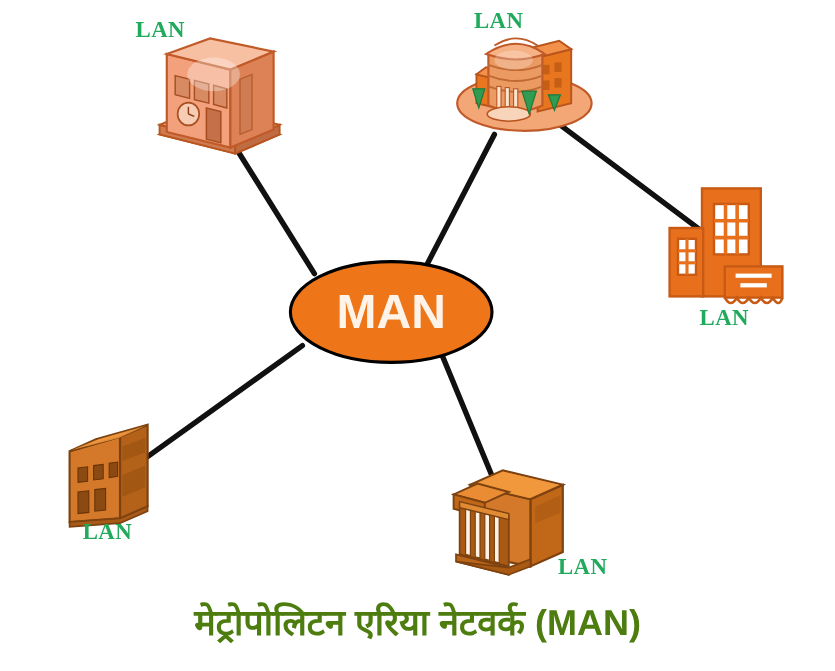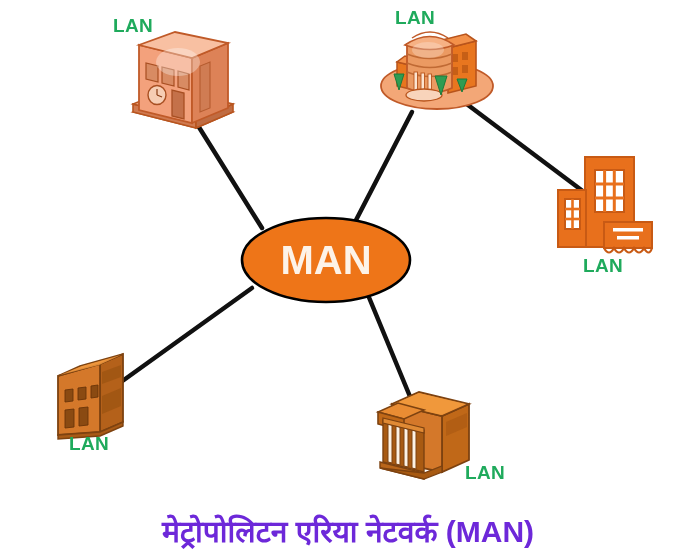--- a/index.html
+++ b/index.html
@@ -24,35 +24,35 @@
   #diagram-svg {
     position: absolute;
     top: 0;
     left: 0;
     width: 696px;
     height: 559px;
     display: block;
   }
   .lan-label {
     position: absolute;
-    font-family: Liberation Sans, sans-serif;
+    font-family: Liberation Serif, serif;
     font-weight: bold;
     font-size: 19px;
     color: #1faa5c;
     letter-spacing: 0.3px;
     white-space: nowrap;
     line-height: 1;
   }
   #caption {
     position: absolute;
     left: 0;
     right: 0;
-    bottom: 10px;
+    bottom: 22px;
     text-align: center;
-    color: #6d28d9;
+    color: #4d7c0f;
     font-family: "Liberation Sans", sans-serif;
     font-weight: bold;
     font-size: 30px;
     line-height: 1.15;
     white-space: nowrap;
   }
   .hub-text {
     font-family: "Liberation Sans", sans-serif;
     font-weight: bold;
     font-size: 40px;

